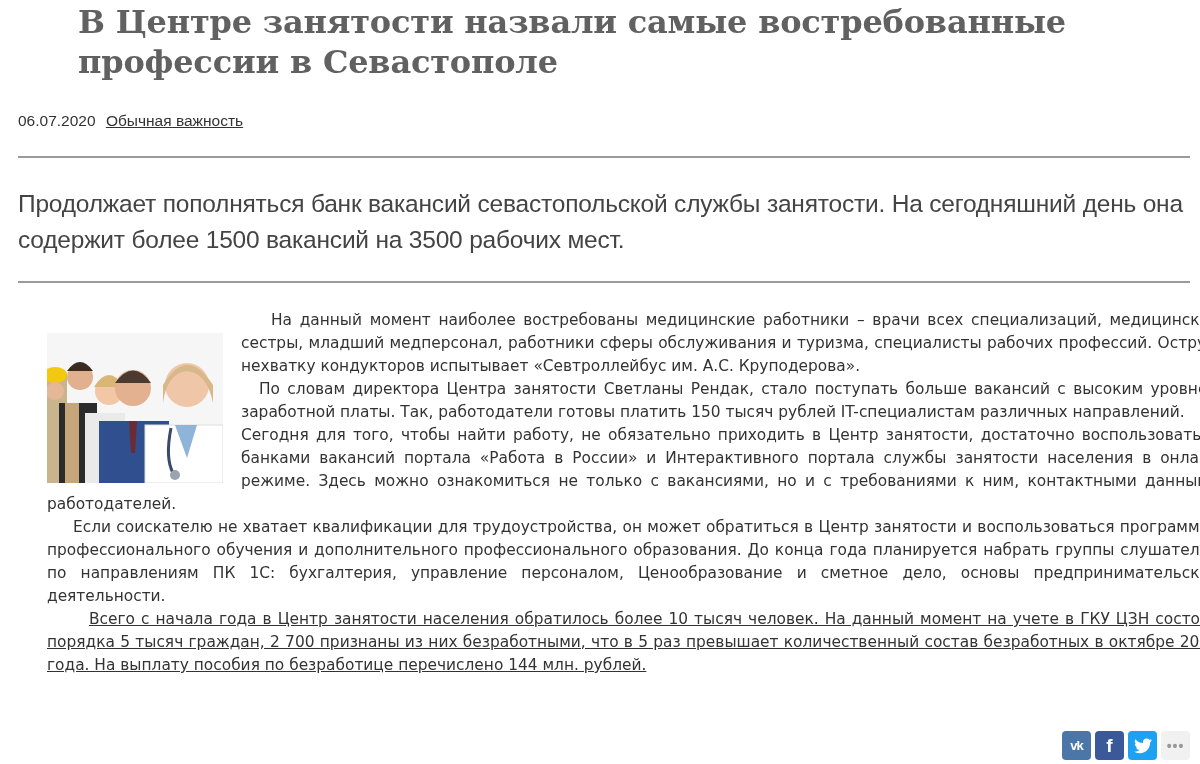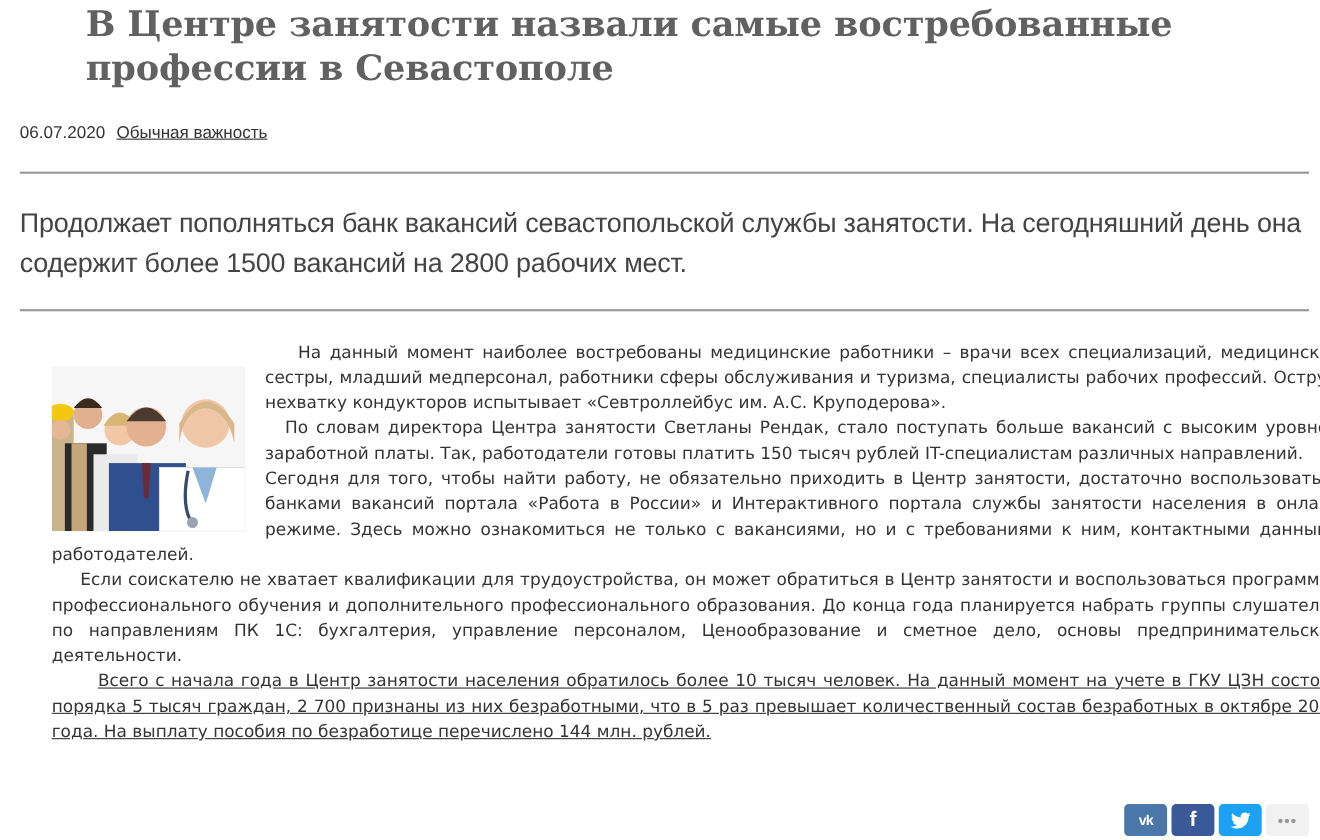--- a/index.html
+++ b/index.html
@@ -34,41 +34,41 @@
     position: relative; overflow: hidden; background: #f4f4f4;
   }
   .indent1 { text-indent: 30px; }
   .indent2 { text-indent: 18px; }
   .indent3 { text-indent: 26px; }
   .indent4 { text-indent: 42px; text-decoration: underline; }
   .share {
     position: absolute; right: 10px; top: 731px; display: flex; gap: 4px;
   }
   .share .btn {
-    width: 39px; height: 29px; border-radius: 4px; display: flex; align-items: center; justify-content: center;
+    width: 29px; height: 29px; border-radius: 4px; display: flex; align-items: center; justify-content: center;
     color: #fff; font-family: "Liberation Sans", sans-serif; font-weight: bold; cursor: pointer;
   }
   .btn.vk { background: #4a76a8; font-size: 13px; letter-spacing: -1px; }
   .btn.fb { background: #3b5998; font-size: 19px; }
   .btn.tw { background: #1da1f2; }
   .btn.more { background: #f1f1f1; color: #999; font-size: 14px; letter-spacing: 1px; }
 </style>
 </head>
 <body>
 
 <h1 class="title">В Центре занятости назвали самые востребованные профессии в Севастополе</h1>
 
 <div class="meta">
   <span>06.07.2020</span>
   <span>Обычная важность</span>
 </div>
 
 <div class="rule r1"></div>
 
-<p class="lead">Продолжает пополняться банк вакансий севастопольской службы занятости. На сегодняшний день она содержит более 1500 вакансий на 2800 рабочих мест.</p>
+<p class="lead">Продолжает пополняться банк вакансий севастопольской службы занятости. На сегодняшний день она содержит более 1500 вакансий на 3500 рабочих мест.</p>
 
 <div class="rule r2"></div>
 
 <div class="article">
   <div class="photo">
     <svg width="176" height="150" viewBox="0 0 176 150" xmlns="http://www.w3.org/2000/svg">
       <rect width="176" height="150" fill="#f6f6f6"></rect>
 
       <rect x="0" y="40" width="20" height="110" fill="#c9b48c"></rect>
       <ellipse cx="8" cy="42" rx="12" ry="8" fill="#f2c811"></ellipse>

